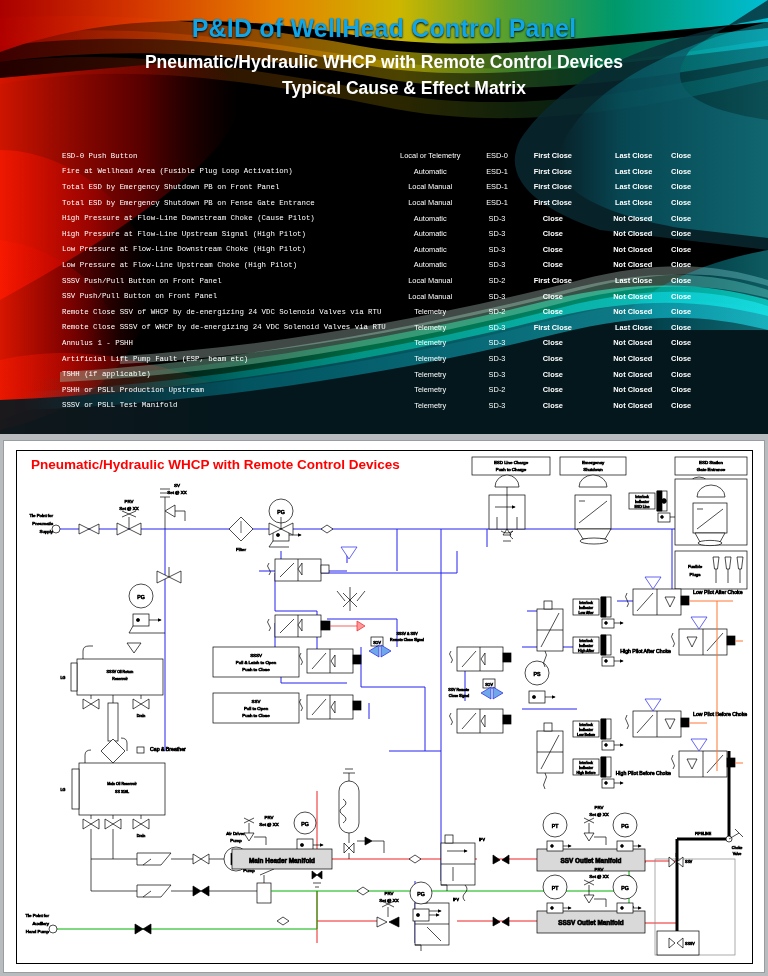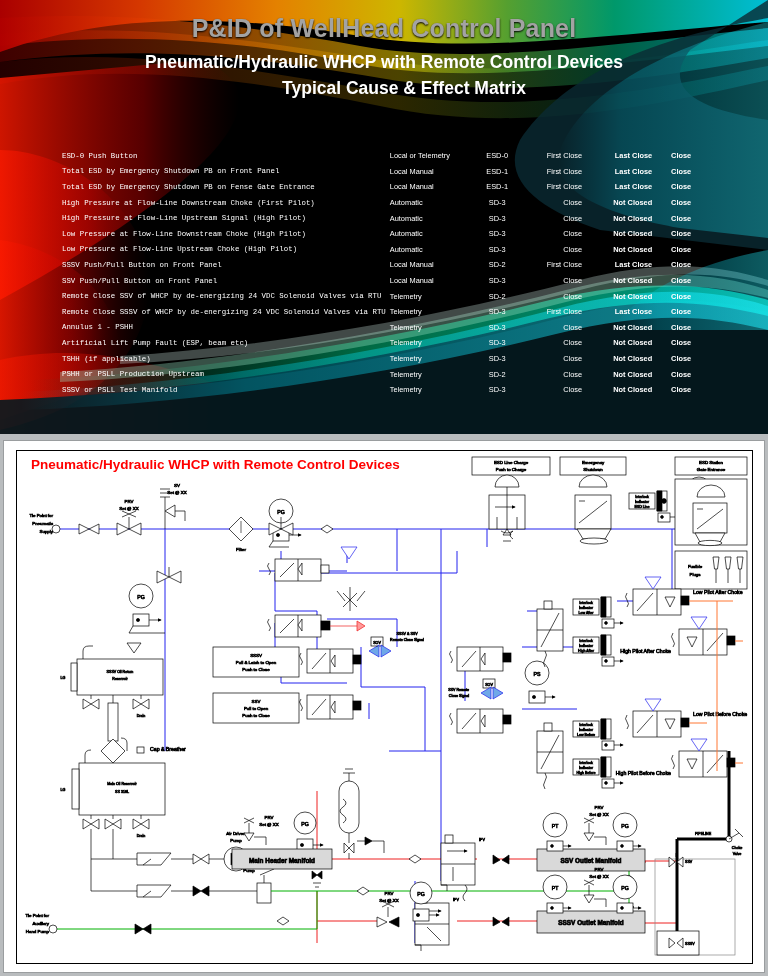--- a/index.html
+++ b/index.html
@@ -11,36 +11,36 @@
 
   
   #slide-top {
     position:absolute; left:0; top:0; width:768px; height:434px;
     background:#000; overflow:hidden;
   }
   .wave { position:absolute; pointer-events:none; }
 
   #title-block { position:absolute; left:0; top:14px; width:768px; text-align:center; z-index:6; }
   #title-main {
-    color:#a3a3a3; font-size:25px; font-weight:bold; letter-spacing:.2px;
+    color:#0ea5e9; font-size:25px; font-weight:bold; letter-spacing:.2px;
     text-shadow:0 1px 2px #000;
   }
   #title-sub1 { color:#fff; font-size:17.5px; font-weight:bold; margin-top:9px; }
   #title-sub2 { color:#fff; font-size:17.5px; font-weight:bold; margin-top:5px;padding-left:40px; }
 
   #matrix { position:absolute; left:60px; top:148px; width:648px; z-index:5; }
   #matrix table { width:100%; border-collapse:collapse; }
   #matrix td {
     font-size:7.4px; color:#fff; height:15.6px; padding:0 2px;
     white-space:nowrap; vertical-align:middle;
   }
   td.c-cause { text-align:left; width:305px; padding-left:2px;font-family:Liberation Mono, monospace; }
-  td.c-det   { text-align:left; width:88px; }
+  td.c-det   { text-align:center; width:88px; }
   td.c-level { text-align:center; width:52px; font-weight:normal; }
-  td.c-ssv   { text-align:right; width:66px; font-weight:normal; }
+  td.c-ssv   { text-align:center; width:66px; font-weight:bold; }
   td.c-sssv  { text-align:right; width:74px; font-weight:bold; }
   td.c-wv    { text-align:center; width:58px; font-weight:bold; }
 
   
   #slide-bot {
     position:absolute; left:3px; top:440px; width:762px; height:533px;
     background:#fff; border:1px solid #9a9d9f;
   }
   #pid-frame {
     position:absolute; left:12px; top:9px; width:737px; height:514px;
@@ -121,37 +121,45 @@
       <tbody id="matrix-body">
           <tr>
             <td class="c-cause">ESD-0 Push Button</td>
             <td class="c-det">Local or Telemetry</td>
             <td class="c-level">ESD-0</td>
             <td class="c-ssv">First Close</td>
             <td class="c-sssv">Last Close</td>
             <td class="c-wv">Close</td>
           </tr>
           <tr>
+            <td class="c-cause">Fire at Wellhead Area (Fusible Plug Loop Activation)</td>
+            <td class="c-det">Automatic</td>
+            <td class="c-level">ESD-1</td>
+            <td class="c-ssv">First Close</td>
+            <td class="c-sssv">Last Close</td>
+            <td class="c-wv">Close</td>
+          </tr>
+          <tr>
             <td class="c-cause">Total ESD by Emergency Shutdown PB on Front Panel</td>
             <td class="c-det">Local Manual</td>
             <td class="c-level">ESD-1</td>
             <td class="c-ssv">First Close</td>
             <td class="c-sssv">Last Close</td>
             <td class="c-wv">Close</td>
           </tr>
           <tr>
             <td class="c-cause">Total ESD by Emergency Shutdown PB on Fense Gate Entrance</td>
             <td class="c-det">Local Manual</td>
             <td class="c-level">ESD-1</td>
             <td class="c-ssv">First Close</td>
             <td class="c-sssv">Last Close</td>
             <td class="c-wv">Close</td>
           </tr>
           <tr>
-            <td class="c-cause">High Pressure at Flow-Line Downstream Choke (First Pilot)</td>
+            <td class="c-cause">High Pressure at Flow-Line Downstream Choke (Cause Pilot)</td>
             <td class="c-det">Automatic</td>
             <td class="c-level">SD-3</td>
             <td class="c-ssv">Close</td>
             <td class="c-sssv">Not Closed</td>
             <td class="c-wv">Close</td>
           </tr>
           <tr>
             <td class="c-cause">High Pressure at Flow-Line Upstream Signal (High Pilot)</td>
             <td class="c-det">Automatic</td>
             <td class="c-level">SD-3</td>

